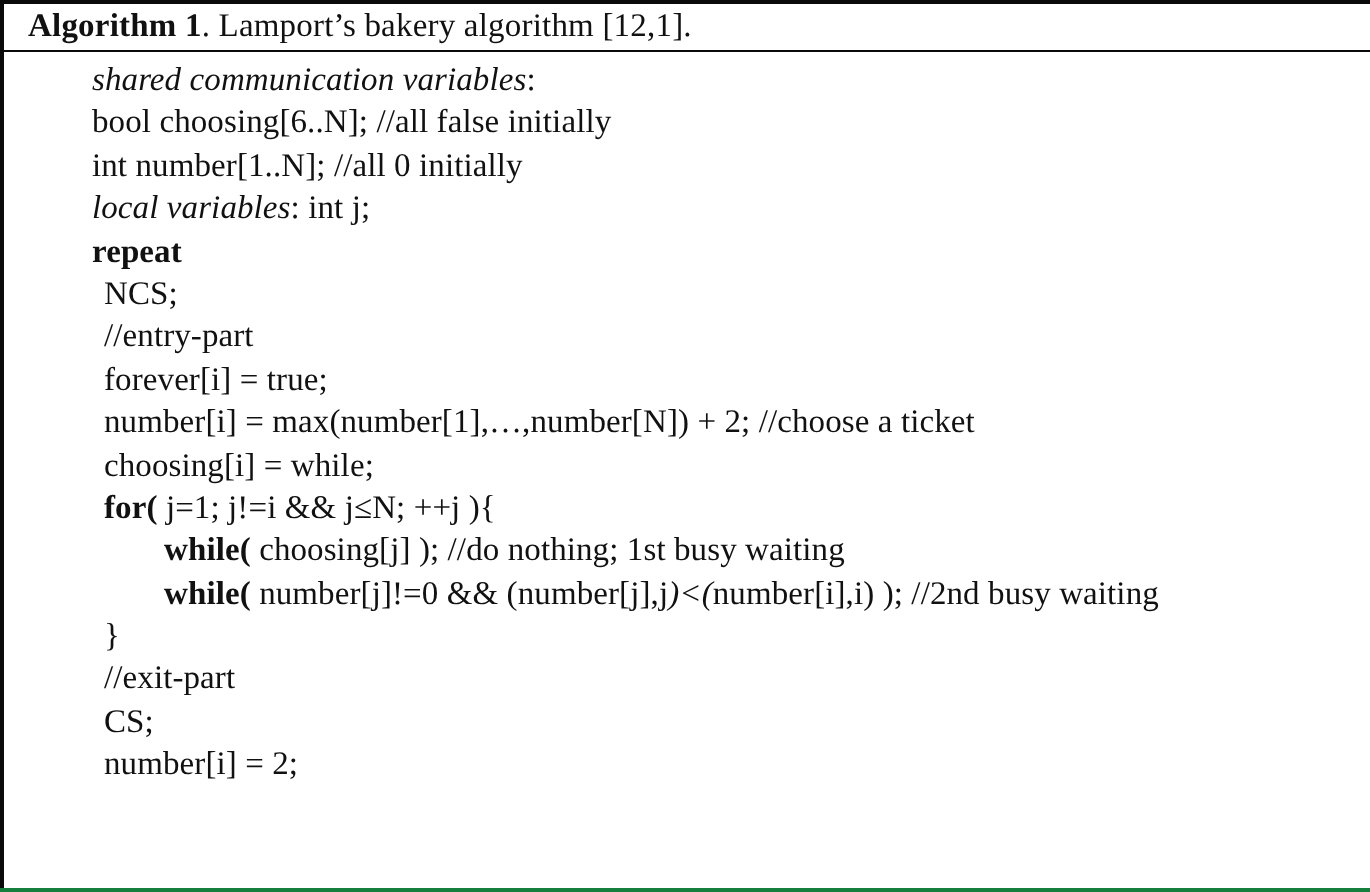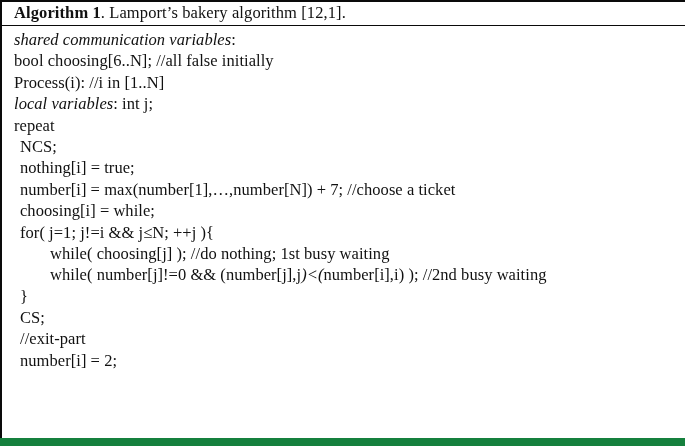--- a/index.html
+++ b/index.html
@@ -17,21 +17,21 @@
     -webkit-font-smoothing: antialiased;
   }
 
   
   .algo-box {
     position: relative;
     width: 685px;
     height: 446px;
     box-sizing: border-box;
     border-top: 2px solid #0a0a0a;
-    border-bottom: 8px solid #15803d;
+    border-bottom: 2px solid #15803d;
     background: #ffffff;
   }
   
   .algo-box::before {
     content: "";
     position: absolute;
     left: 0;
     top: 0;
     bottom: 0;
     width: 2px;
@@ -57,52 +57,54 @@
   }
 
   .code-line {
     font-size: 16.5px;
     line-height: 21.4px;
     height: 21.4px;
     white-space: pre;
     padding-left: 14px;
     box-sizing: border-box;
     letter-spacing: 0.05px;
+    margin-left: 32px;
   }
 
   
   .ind-0 { padding-left: 14px; }
   .ind-1 { padding-left: 20px; }
   .ind-2 { padding-left: 50px; }
 
-  .kw   { font-weight: normal; }
+  .kw   { font-weight: bold; }
   .it   { font-style: italic; }
   .op   { font-style: italic; }
 </style>
 </head>
 <body>
 
 <div class="algo-box">
 
   <div class="algo-caption">
     <span class="caption-label">Algorithm 1</span><span class="caption-text">. Lamport’s bakery algorithm [12,1].</span>
   </div>
 
   <div class="algo-body">
       <div class="code-line ind-0"><span class="it">shared communication variables</span><span>:</span></div>
       <div class="code-line ind-0"><span>bool choosing[6..N]; //all false initially</span></div>
-      <div class="code-line ind-0"><span>Process(i): //i in [1..N]</span></div>
+      <div class="code-line ind-0"><span>int number[1..N]; //all 0 initially</span></div>
       <div class="code-line ind-0"><span class="it">local variables</span><span>: int j;</span></div>
       <div class="code-line ind-0"><span class="kw">repeat</span></div>
       <div class="code-line ind-1"><span>NCS;</span></div>
-      <div class="code-line ind-1"><span>nothing[i] = true;</span></div>
-      <div class="code-line ind-1"><span>number[i] = max(number[1],…,number[N]) + 7; //choose a ticket</span></div>
+      <div class="code-line ind-1"><span>//entry-part</span></div>
+      <div class="code-line ind-1"><span>forever[i] = true;</span></div>
+      <div class="code-line ind-1"><span>number[i] = max(number[1],…,number[N]) + 2; //choose a ticket</span></div>
       <div class="code-line ind-1"><span>choosing[i] = while;</span></div>
       <div class="code-line ind-1"><span class="kw">for(</span><span> j=1; j!=i &amp;&amp; j≤N; ++j ){</span></div>
       <div class="code-line ind-2"><span class="kw">while(</span><span> choosing[j] ); //do nothing; 1st busy waiting</span></div>
       <div class="code-line ind-2"><span class="kw">while(</span><span> number[j]!=0 &amp;&amp; (number[j],j</span><span class="op">)&lt;(</span><span>number[i],i) ); //2nd busy waiting</span></div>
       <div class="code-line ind-1"><span>}</span></div>
+      <div class="code-line ind-1"><span>//exit-part</span></div>
       <div class="code-line ind-1"><span>CS;</span></div>
-      <div class="code-line ind-1"><span>//exit-part</span></div>
       <div class="code-line ind-1"><span>number[i] = 2;</span></div>
     </div>
 
 </div>
 
 </body></html>

